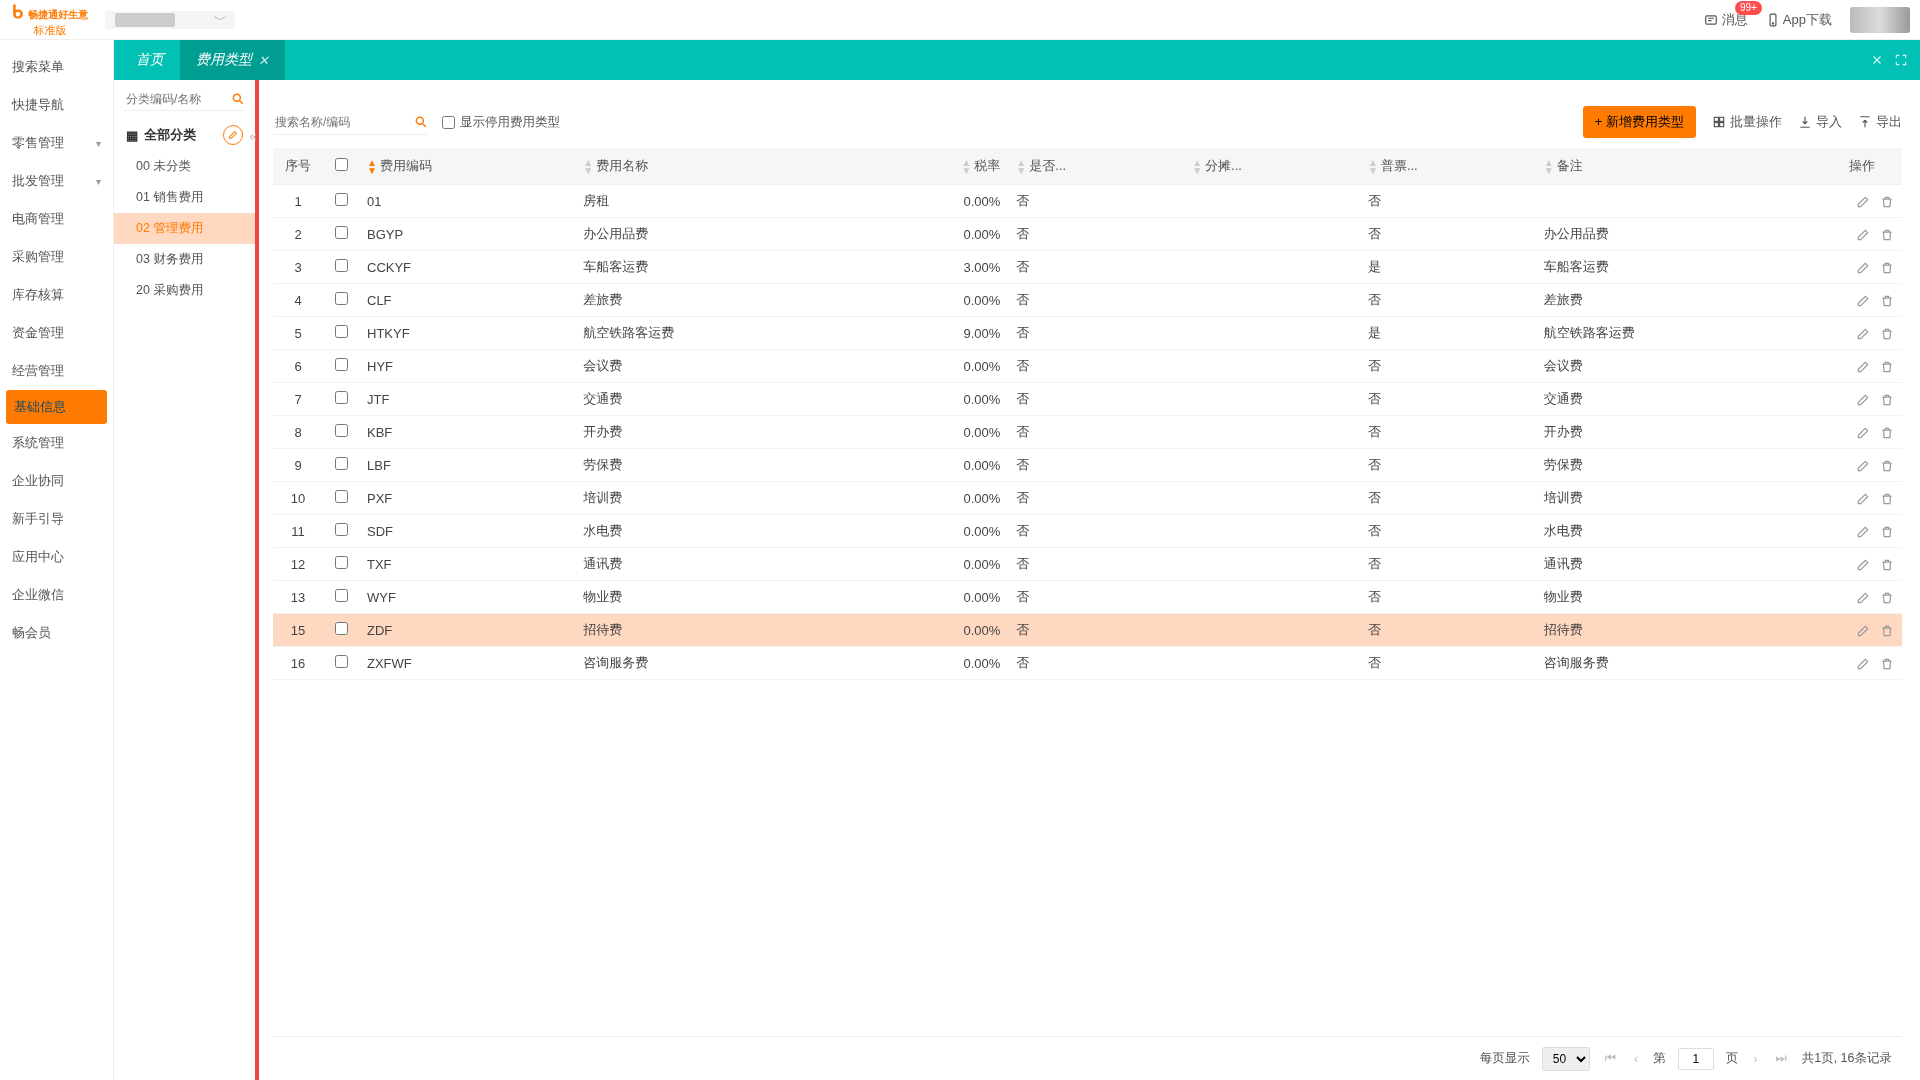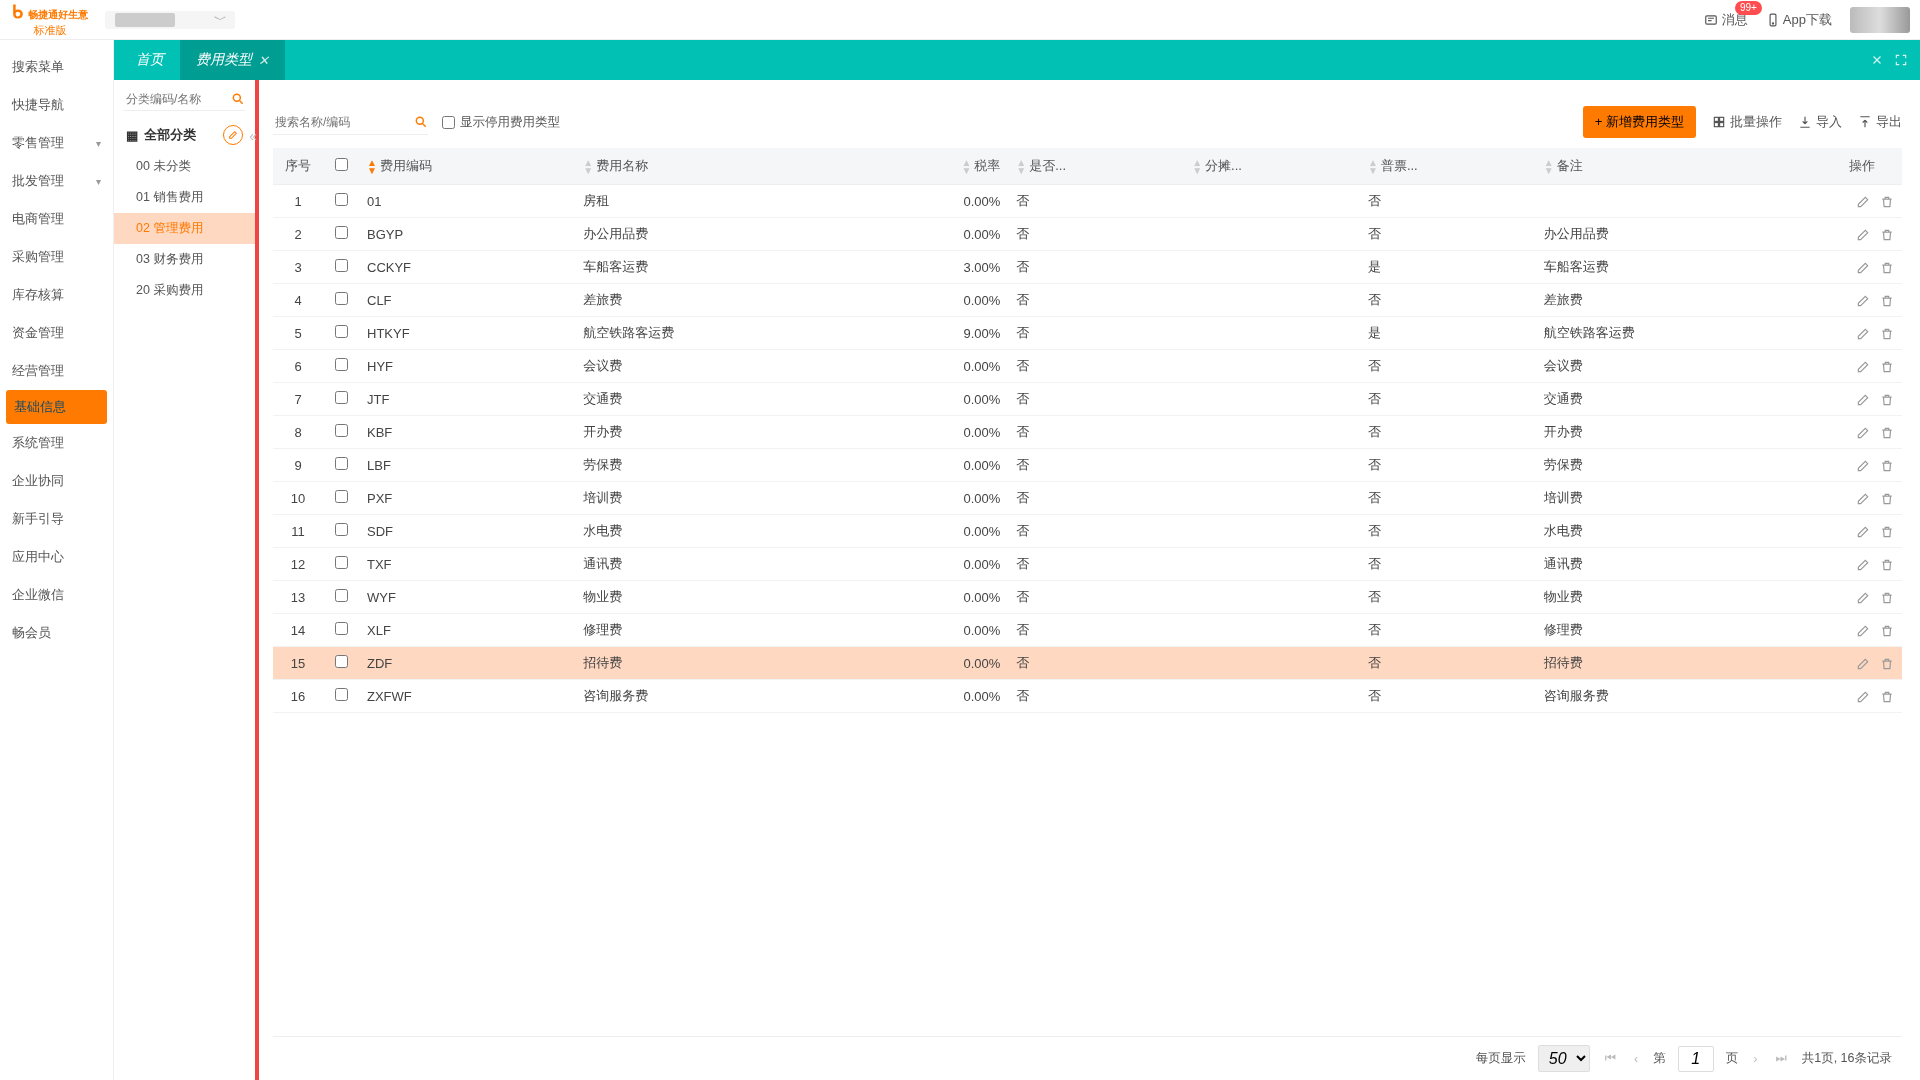--- a/index.html
+++ b/index.html
@@ -61,21 +61,21 @@
 tbody tr.hover { background: #ffd8c2; }
 .col-seq { width: 50px; text-align: center; }
 .col-chk { width: 36px; text-align: center; }
 .col-op { width: 80px; text-align: center; }
 .op-icons { display: flex; gap: 10px; justify-content: flex-end; color: #999; }
 .op-icons span { cursor: pointer; }
 input[type=checkbox] { width: 13px; height: 13px; }
 th.col-op { text-align: center; }
 
 .pager { height: 44px; border-top: 1px solid #eee; display: flex; align-items: center; justify-content: flex-end; gap: 12px; padding: 0 10px; font-size: 12.5px; color: #555; }
-.pager select, .pager input { border: 1px solid #ddd; padding: 3px 6px; border-radius: 2px; font-size: 16px; font-style: italic; }
+.pager select, .pager input { border: 1px solid #ddd; padding: 3px 6px; border-radius: 2px; font-size: 12px; }
 .pager .pg-btn { color: #bbb; cursor: pointer; padding: 0 3px; }
 .pager .pnum { width: 36px; text-align: center; }
 
 svg { display: block; }
 .ic { width: 14px; height: 14px; display: inline-block; vertical-align: middle; }
 </style>
 </head>
 <body>
 
 <div class="top-header">
@@ -542,41 +542,20 @@
                     <div class="op-icons">
                       <span><svg class="ic" viewBox="0 0 24 24" fill="none" stroke="currentColor" stroke-width="2">
                           <path d="M4 20h4L20 8l-4-4L4 16v4z"></path>
                         </svg></span>
                       <span><svg class="ic" viewBox="0 0 24 24" fill="none" stroke="currentColor" stroke-width="2">
                           <path d="M4 7h16M9 7V4h6v3M6 7l1 13h10l1-13"></path>
                         </svg></span>
                     </div>
                   </td>
                 </tr>
-                <tr>
-                  <td class="col-seq">14</td>
-                  <td class="col-chk"><input type="checkbox" style=""></td>
-                  <td>XLF</td>
-                  <td>修理费</td>
-                  <td style="text-align:right">0.00%</td>
-                  <td>否</td>
-                  <td></td>
-                  <td>否</td>
-                  <td>修理费</td>
-                  <td class="col-op">
-                    <div class="op-icons">
-                      <span><svg class="ic" viewBox="0 0 24 24" fill="none" stroke="currentColor" stroke-width="2">
-                          <path d="M4 20h4L20 8l-4-4L4 16v4z"></path>
-                        </svg></span>
-                      <span><svg class="ic" viewBox="0 0 24 24" fill="none" stroke="currentColor" stroke-width="2">
-                          <path d="M4 7h16M9 7V4h6v3M6 7l1 13h10l1-13"></path>
-                        </svg></span>
-                    </div>
-                  </td>
-                </tr>
                 <tr class="hover">
                   <td class="col-seq">15</td>
                   <td class="col-chk"><input type="checkbox" style=""></td>
                   <td>ZDF</td>
                   <td>招待费</td>
                   <td style="text-align:right">0.00%</td>
                   <td>否</td>
                   <td></td>
                   <td>否</td>
                   <td>招待费</td>

